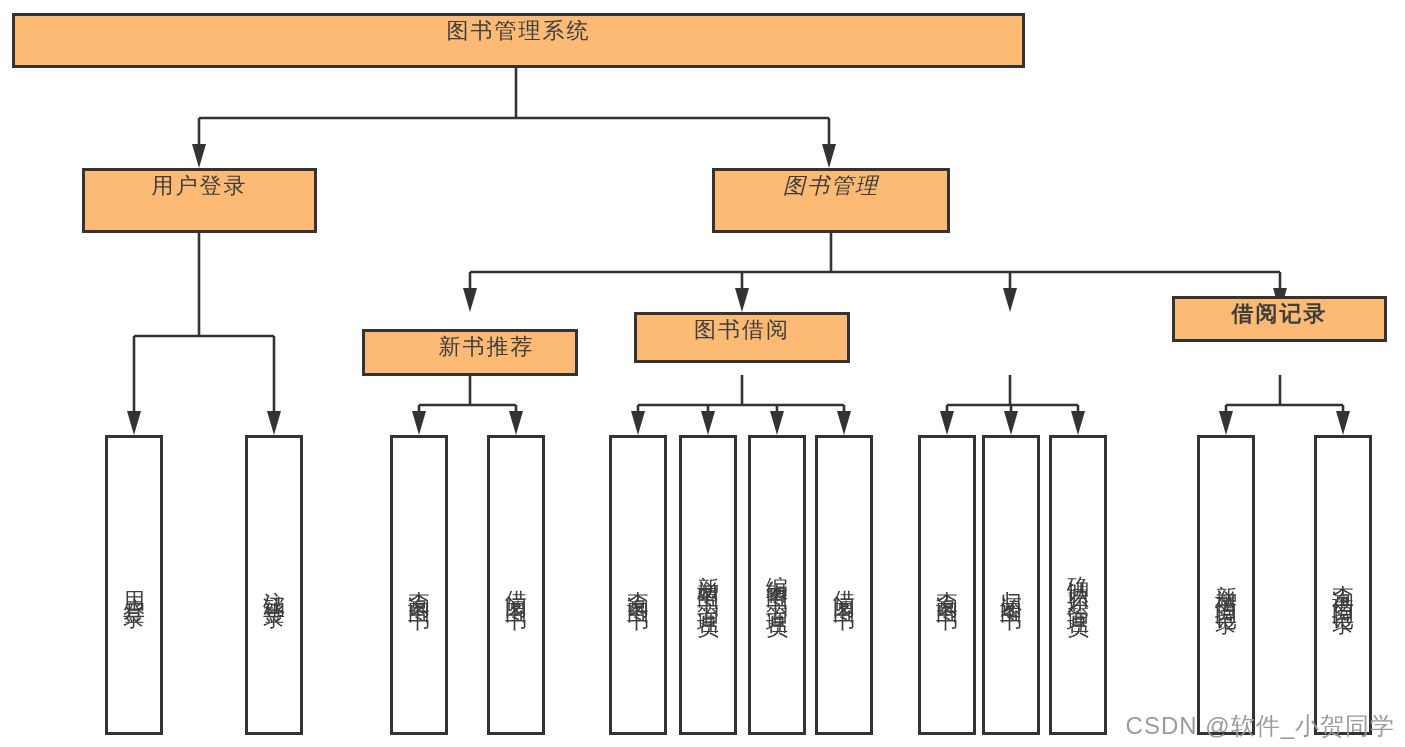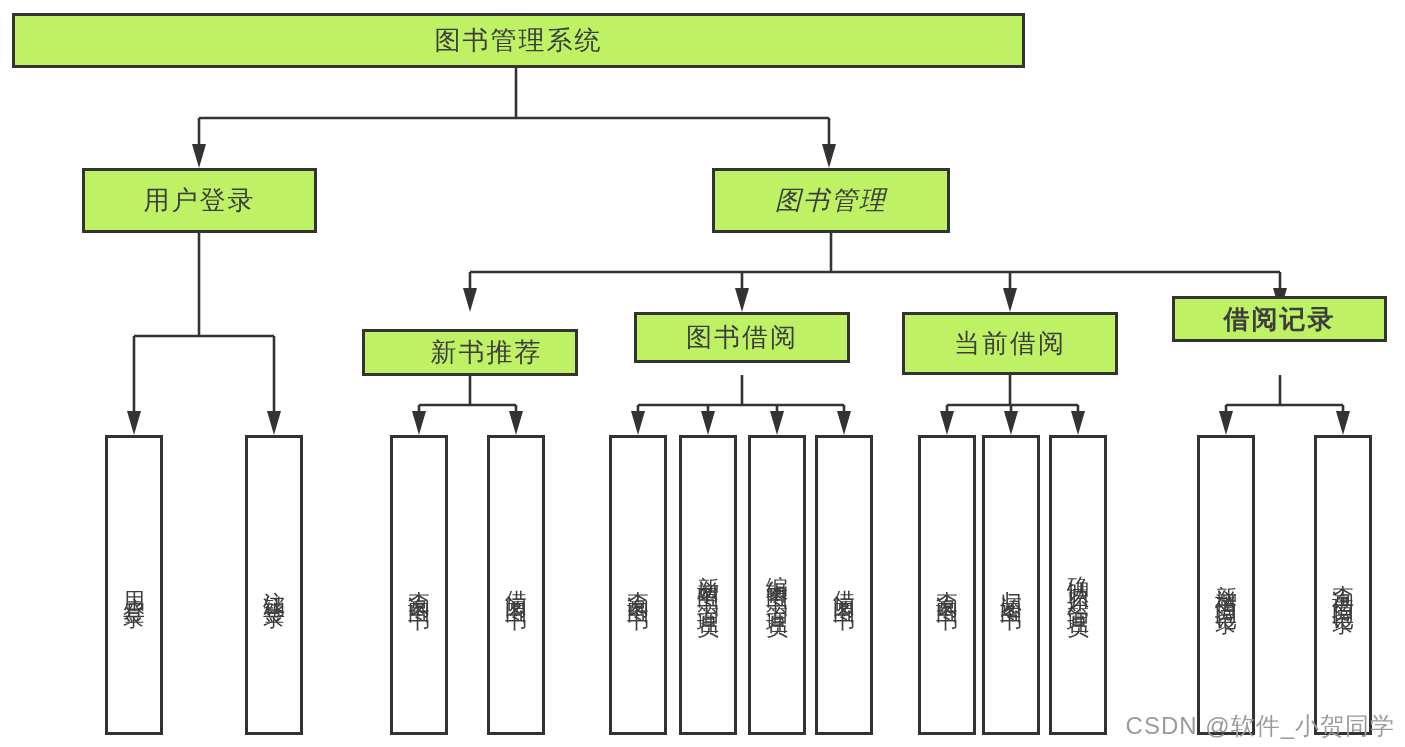--- a/index.html
+++ b/index.html
@@ -21,25 +21,25 @@
     position:absolute;
     left:0;top:0;
     width:1405px;height:747px;
   }
   .connectors line{stroke:var(--line-color);stroke-width:2.6;}
   .connectors polygon{fill:var(--line-color);}
   .hbox{
     position:absolute;
     box-sizing:border-box;
     border:3px solid var(--line-color);
-    background:#bef264;
+    background:#fdba74;
     display:flex;
-    align-items:center;
+    align-items:flex-start;
     justify-content:center;
-    font-size:26px;
+    font-size:22px;
     letter-spacing:2px;
     color:var(--text-color);
     z-index:2;
   }
   .vbox{
     position:absolute;
     box-sizing:border-box;
     border:3px solid var(--line-color);
     background:#ffffff;
     top:435px;
@@ -146,23 +146,20 @@
   <div class="hbox" style="left:712px;top:168px;width:238px;height:65px;font-style:italic;">
     <span>图书管理</span>
   </div>
 
   <div class="hbox" style="left:362px;top:329px;width:216px;height:47px;padding-left:33px;">
     <span>新书推荐</span>
   </div>
   <div class="hbox" style="left:634px;top:312px;width:216px;height:51px;">
     <span>图书借阅</span>
   </div>
-  <div class="hbox" style="left:902px;top:312px;width:216px;height:63px;">
-    <span>当前借阅</span>
-  </div>
   <div class="hbox" style="left:1172px;top:296px;width:215px;height:46px;font-weight:bold;">
     <span>借阅记录</span>
   </div>
 
   <div class="vbox" style="left:105px;">
     <span>用户登录</span>
   </div>
   <div class="vbox" style="left:245px;">
     <span>注销登录</span>
   </div>

